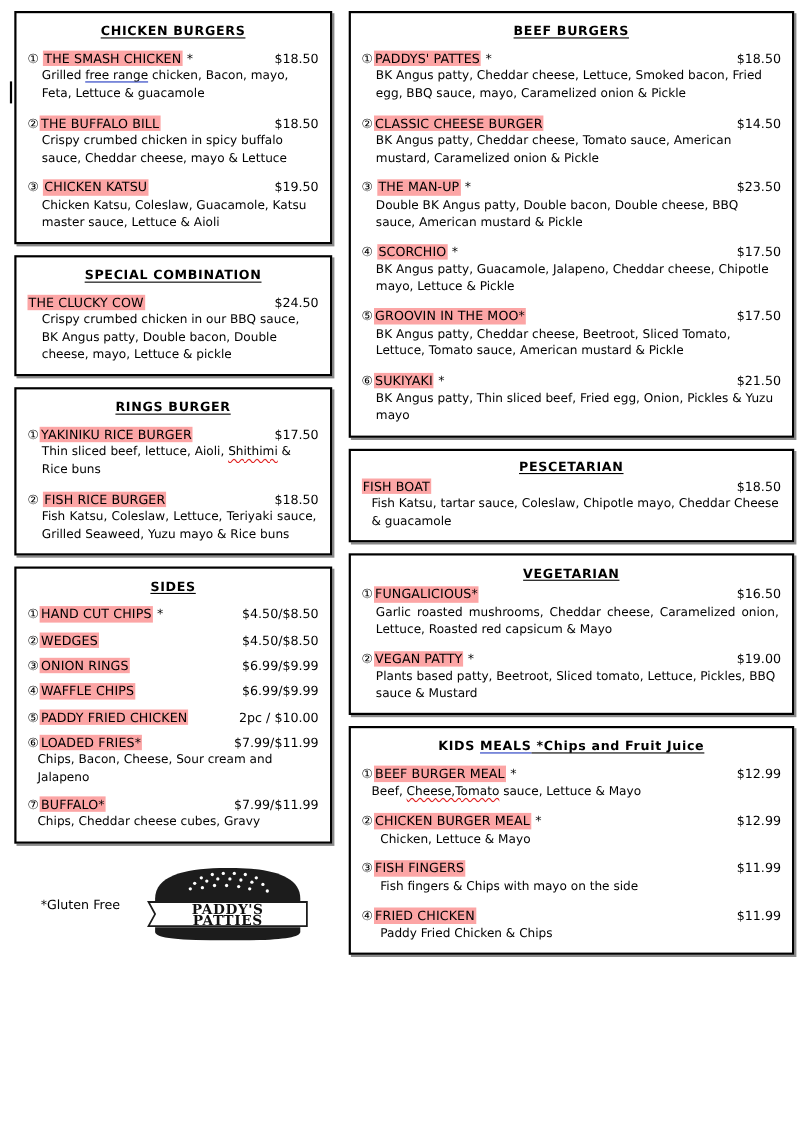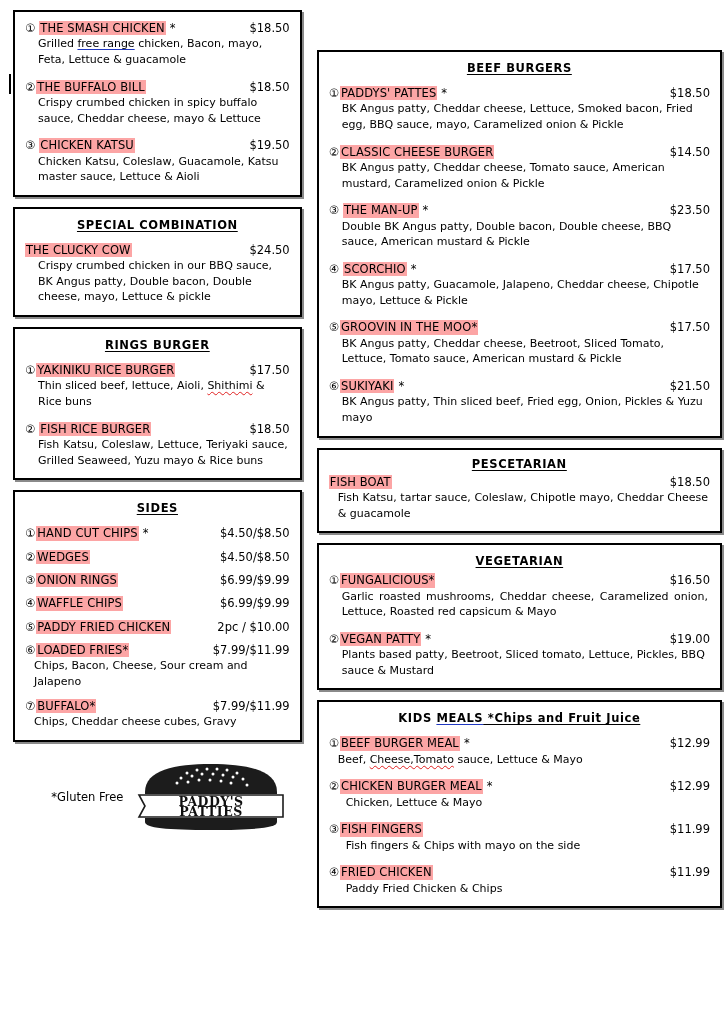--- a/index.html
+++ b/index.html
@@ -17,21 +17,21 @@
   .page {
     width: 728px;
     height: 1022px;
     display: flex;
     padding: 10px 6px 0 13px;
     gap: 15px;
     position: relative;
   }
 
   .col-left  { width: 302px; display: flex; flex-direction: column; gap: 10px; }
-  .col-right { width: 424px; display: flex; flex-direction: column; gap: 10px; margin-top: 40px; }
+  .col-right { width: 424px; display: flex; flex-direction: column; gap: 10px; }
 
   
   .box {
     border: 2.5px solid #000;
     background: #fff;
     padding: 9px 10px 10px 10px;
     box-shadow: 2px 2px 0 0 #8a8a8a;
     position: relative;
   }
 
@@ -113,38 +113,38 @@
     position: absolute;
     left: -6px;
     width: 1.5px;
     background: #000;
   }
 
   
   .footer {
     display: flex;
     align-items: center;
-    justify-content: center;
-    gap: 12px;
+    gap: 22px;
     margin-top: 12px;
     padding-left: 24px;
   }
   .gluten { font-size: 11.5px; white-space: nowrap; }
 
   .logo { width: 152px; height: 66px; position: relative; }
 </style>
 </head>
 <body>
 
 <div class="page">
 
   <div class="col-left">
 
     <div class="box">
       <div class="changebar" style="top:62px;height:20px;"></div>
+      <div class="sec-title"><span class="u-black">CHICKEN BURGERS</span></div>
 
       <div class="item">
         <div class="item-head">
           <span class="name-wrap">
             <span class="num sp">①</span>
             <span class="iname">THE SMASH CHICKEN</span>
             <span class="star">*</span>
           </span>
           <span class="price">$18.50</span>
         </div>

